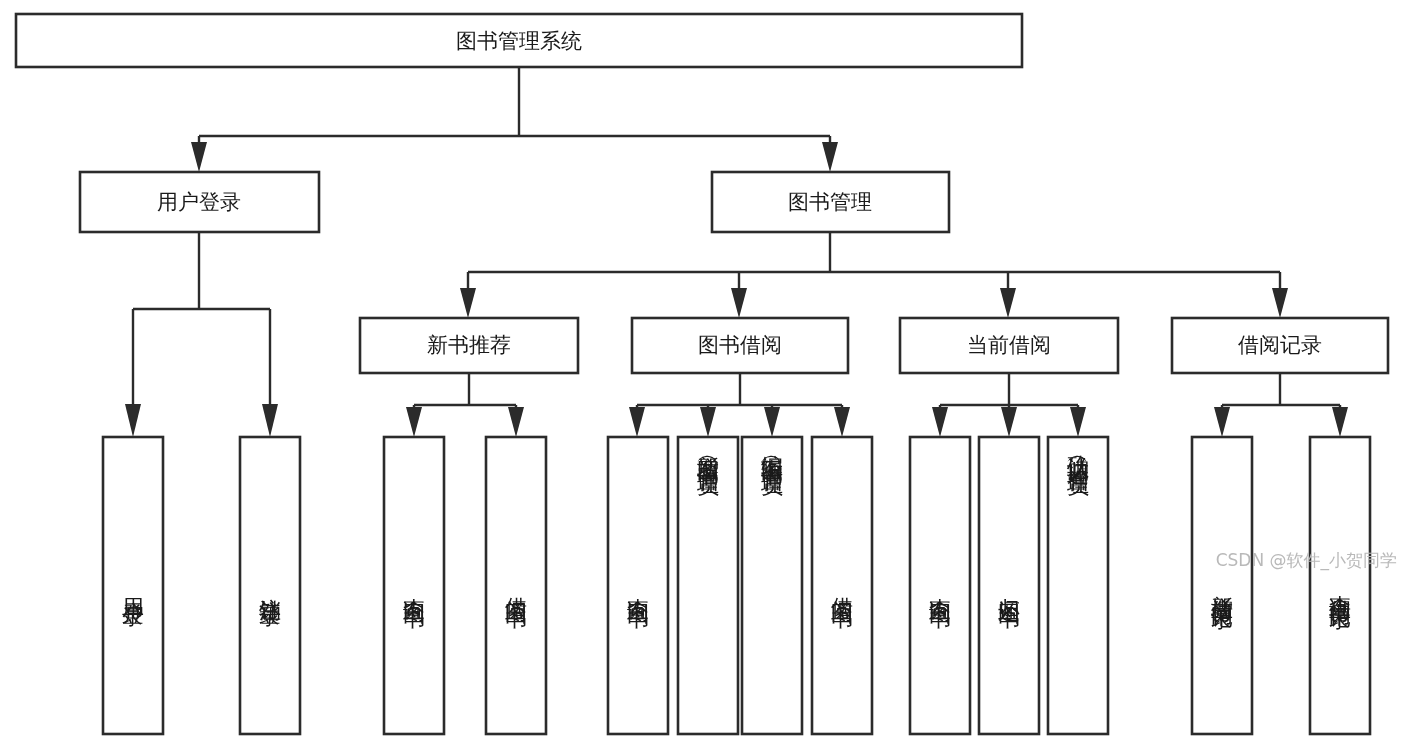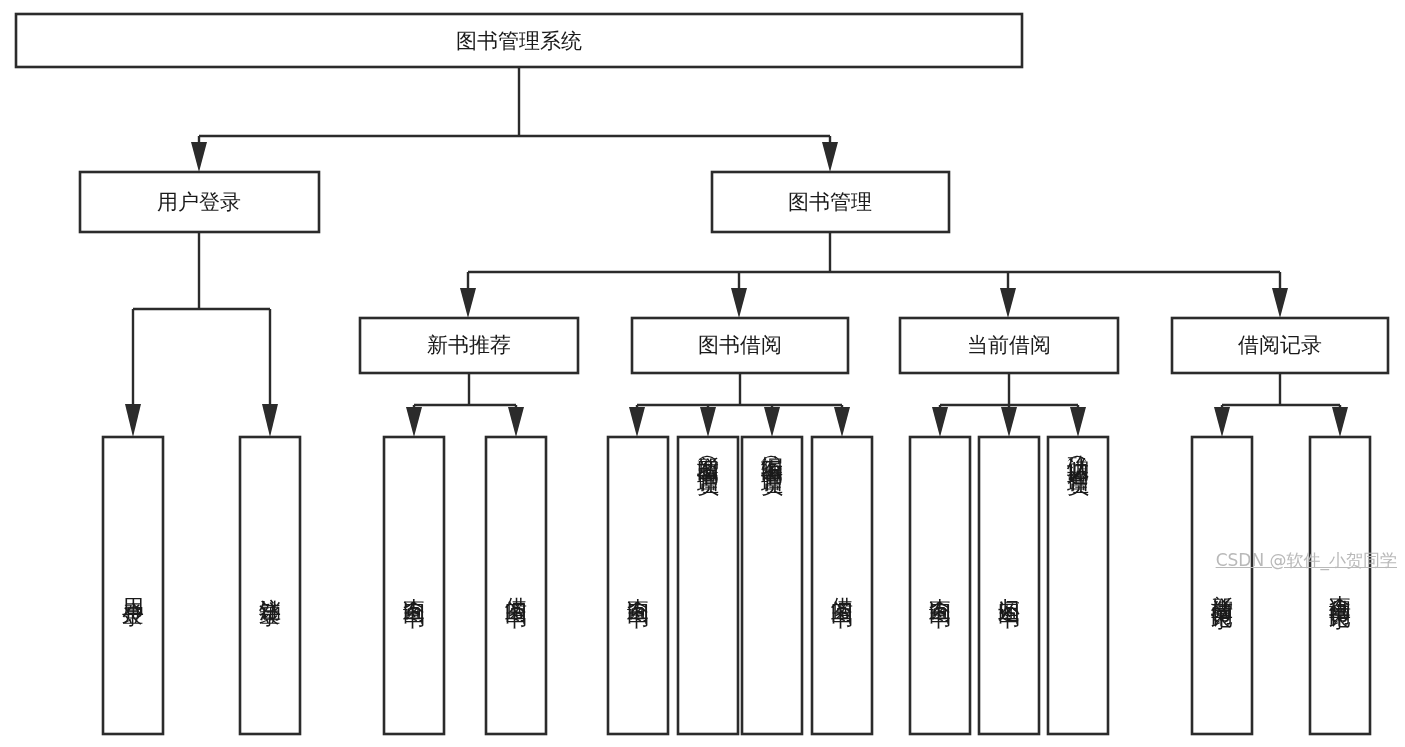--- a/index.html
+++ b/index.html
@@ -66,21 +66,20 @@
   }
   .watermark {
     position: absolute;
     right: 8px;
     bottom: 6px;
     font-family: "DejaVu Sans", "Liberation Sans", sans-serif;
     font-size: 17px;
     color: #b9b9b9;
     white-space: nowrap;
     pointer-events: none;
-    text-decoration: underline;
   }
 </style>
 </head>
 <body>
 
 <div id="diagram-root">
 
   <svg id="tree-svg" viewBox="0 0 1405 747">
     <defs></defs>
 

